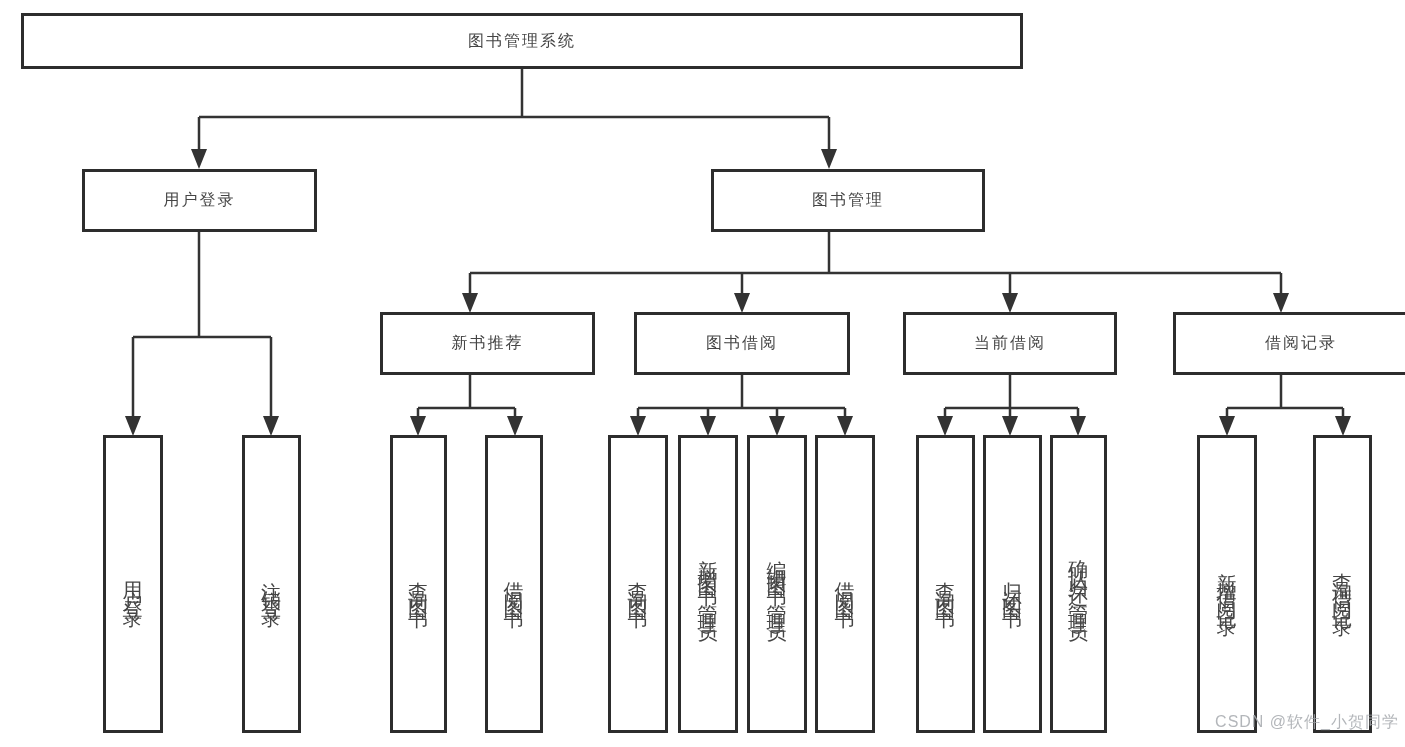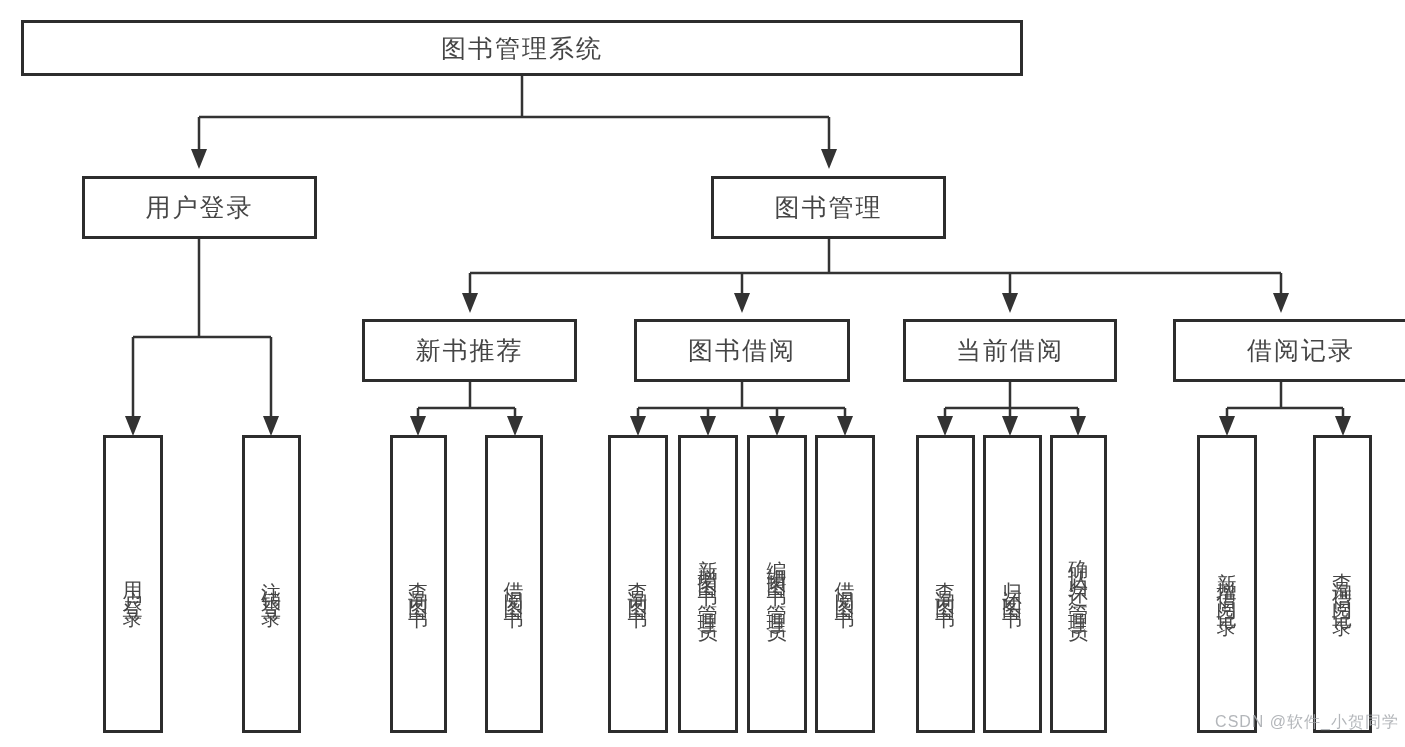--- a/index.html
+++ b/index.html
@@ -16,24 +16,23 @@
     box-sizing:border-box;
     border:3px solid #2d2d2d;
     background:#ffffff;
     display:flex;
     align-items:center;
     justify-content:center;
     color:#454545;
     z-index:2;
   }
   .box.h{
-    font-size:25px;
+    font-size:16px;
     letter-spacing:2px;
     white-space:nowrap;
-    margin-top:7px;
   }
   .box.v{
     writing-mode:vertical-rl;
     text-orientation:mixed;
     font-size:20px;
     letter-spacing:9px;
     line-height:1;
   }
   #watermark{
     position:absolute;
@@ -83,25 +82,25 @@
     </g>
   </svg>
 
   <div class="box h" style="left:21px;top:13px;width:1002px;height:56px">
     <span>图书管理系统</span>
   </div>
 
   <div class="box h" style="left:82px;top:169px;width:235px;height:63px">
     <span>用户登录</span>
   </div>
-  <div class="box h" style="left:711px;top:169px;width:235px;height:63px">
+  <div class="box h" style="left:711px;top:169px;width:274px;height:63px">
     <span>图书管理</span>
   </div>
 
-  <div class="box h" style="left:362px;top:312px;width:215px;height:63px">
+  <div class="box h" style="left:380px;top:312px;width:215px;height:63px">
     <span>新书推荐</span>
   </div>
   <div class="box h" style="left:903px;top:312px;width:214px;height:63px">
     <span>当前借阅</span>
   </div>
   <div class="box h" style="left:634px;top:312px;width:216px;height:63px">
     <span>图书借阅</span>
   </div>
   <div class="box h" style="left:1173px;top:312px;width:256px;height:63px">
     <span>借阅记录</span>

